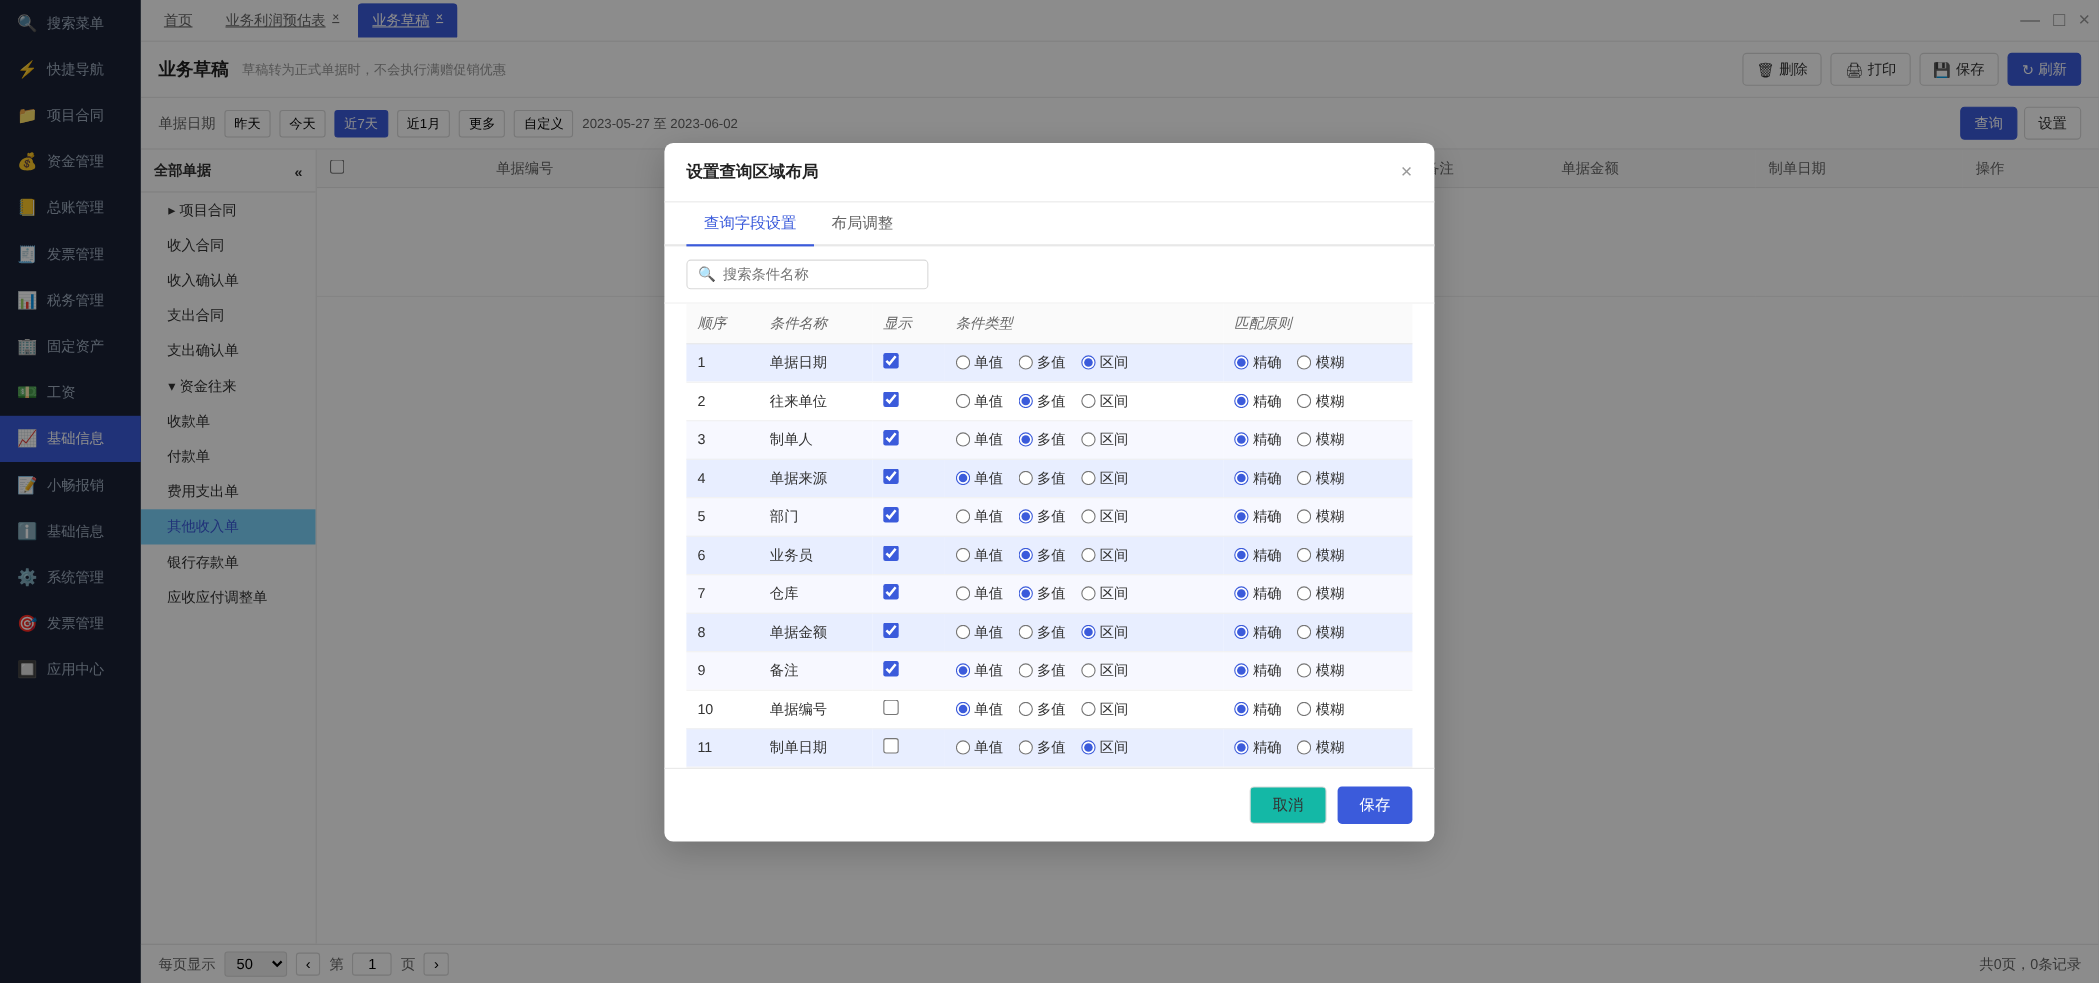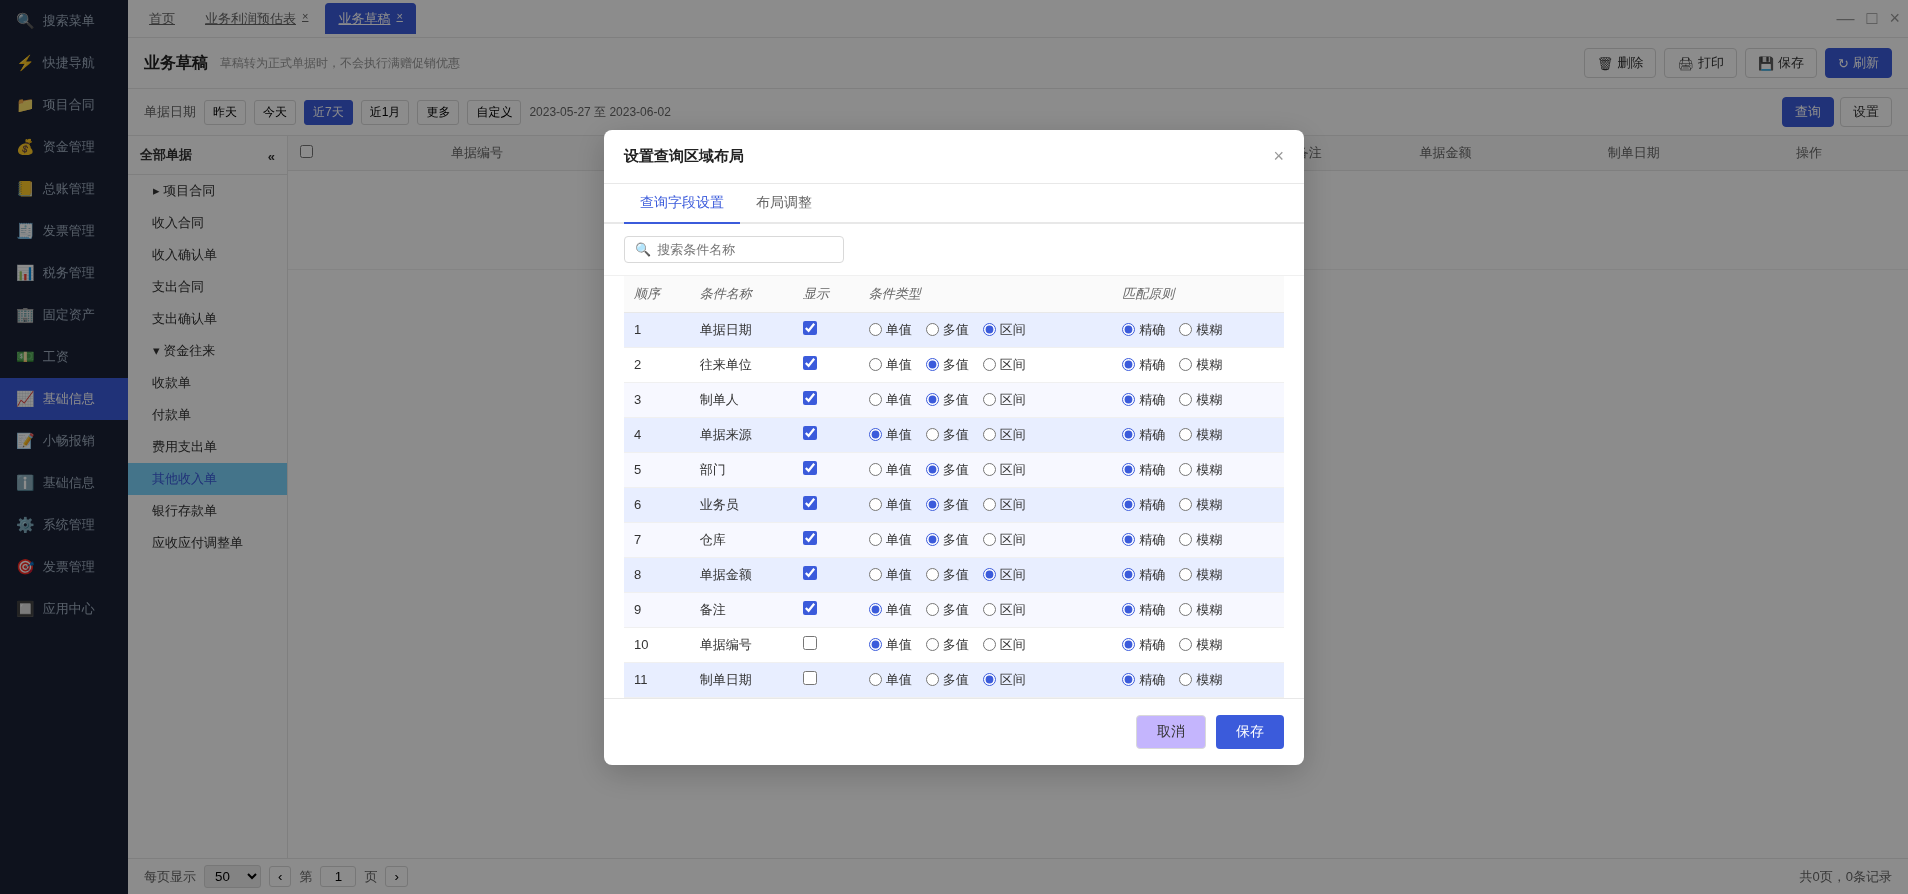--- a/index.html
+++ b/index.html
@@ -284,21 +284,21 @@
       padding: 16px 20px;
       border-top: 1px solid #e8e8e8;
       display: flex;
       justify-content: flex-end;
       gap: 10px;
     }
     .btn-cancel {
       padding: 7px 20px;
       border-radius: 4px;
       border: 1px solid #d9d9d9;
-      background: #c4b5fd;
+      background: #14b8a6;
       cursor: pointer;
       font-size: 14px;
       color: #333;
     }
     .btn-save {
       padding: 7px 20px;
       border-radius: 4px;
       border: none;
       background: #3b5bdb;
       color: #fff;

